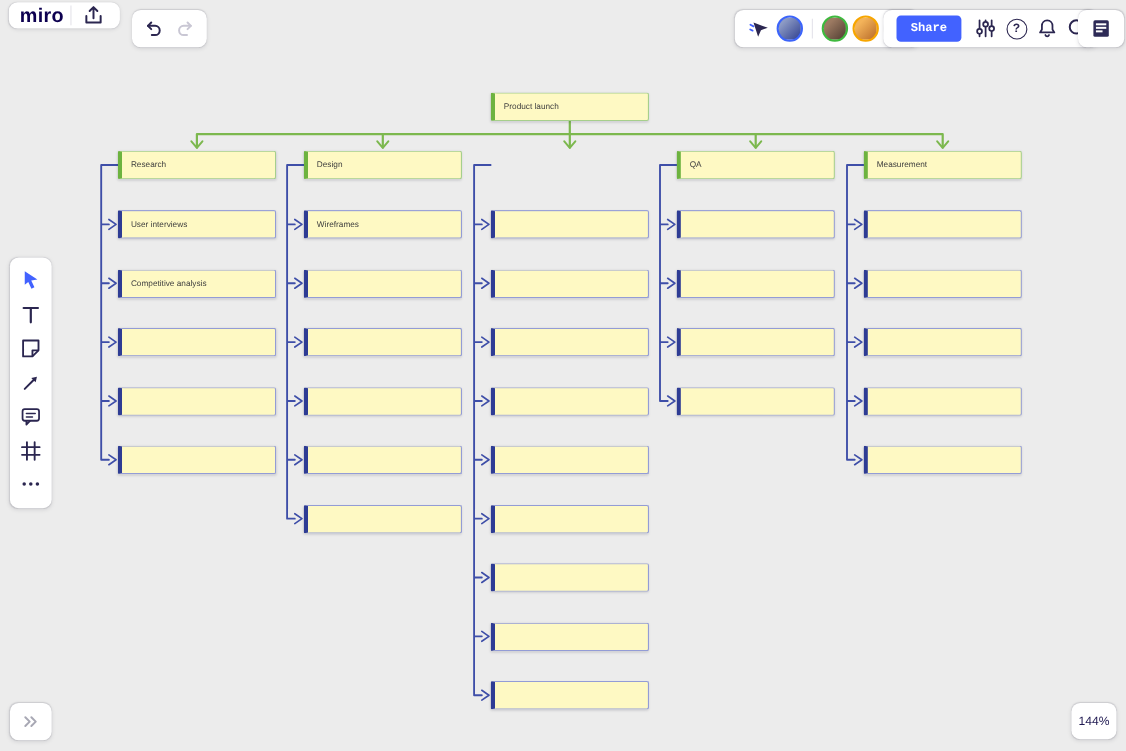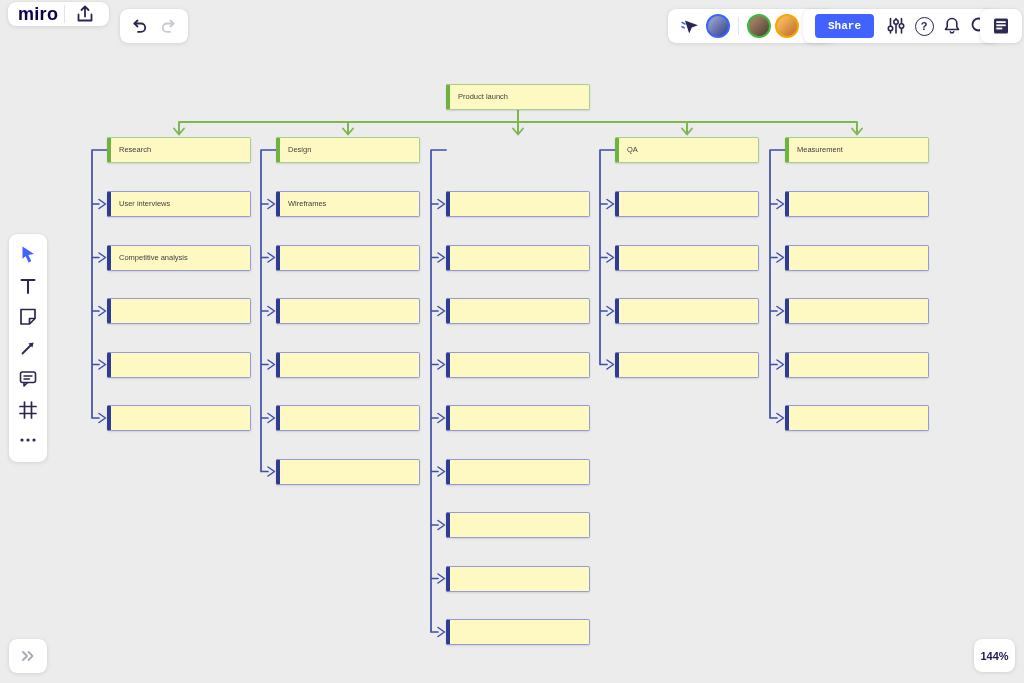--- a/index.html
+++ b/index.html
@@ -18,21 +18,21 @@
   .av3{background:linear-gradient(135deg,#f3b35a 25%,#b86a28)}
   .badge{width:24px;height:24px;border-radius:50%;background:#fff;border:1px solid #e3e3e8;
         color:#55555f;font-size:10px;font-weight:bold;display:flex;align-items:center;
         justify-content:center;box-sizing:border-box;margin-left:2px;cursor:pointer}
   .share-btn{background:#4262ff;color:#fff;font-size:11px;font-weight:bold;border:none;
         border-radius:4px;height:24px;padding:0 13px;margin:0 8px 0 8px;cursor:pointer;
         font-family:Liberation Mono, monospace}
   .help-circle{width:17px;height:17px;border:1.7px solid #2b2650;border-radius:50%;
         font-size:11px;font-weight:bold;color:#2b2650;display:flex;align-items:center;
         justify-content:center}
-  .zoom-label{font-size:11px;font-weight:bold;color:#201a52}
+  .zoom-label{font-size:11px;font-weight:normal;color:#201a52}
   .toolbar{flex-direction:column;justify-content:space-around;padding:6px 0}
   #board{position:absolute;inset:0;z-index:1}
   #connectors{position:absolute;left:0;top:0;z-index:1;pointer-events:none}
   #mindmap{position:absolute;inset:0;z-index:2}
   .mm-box{position:absolute;width:144px;height:26px;background:#fef9c3;border:1px solid;
         border-left-width:4px;border-radius:2px;box-sizing:border-box;font-size:7.5px;
         line-height:24px;padding-left:8px;color:#3f3f3f;white-space:nowrap;overflow:hidden;
         box-shadow:0 1px 2px rgba(30,30,60,.12);cursor:pointer}
   .mm-box.g{border-color:var(--green-border);border-left-color:var(--green-bar)}
   .mm-box.b{border-color:var(--blue-border);border-left-color:var(--blue-bar)}

